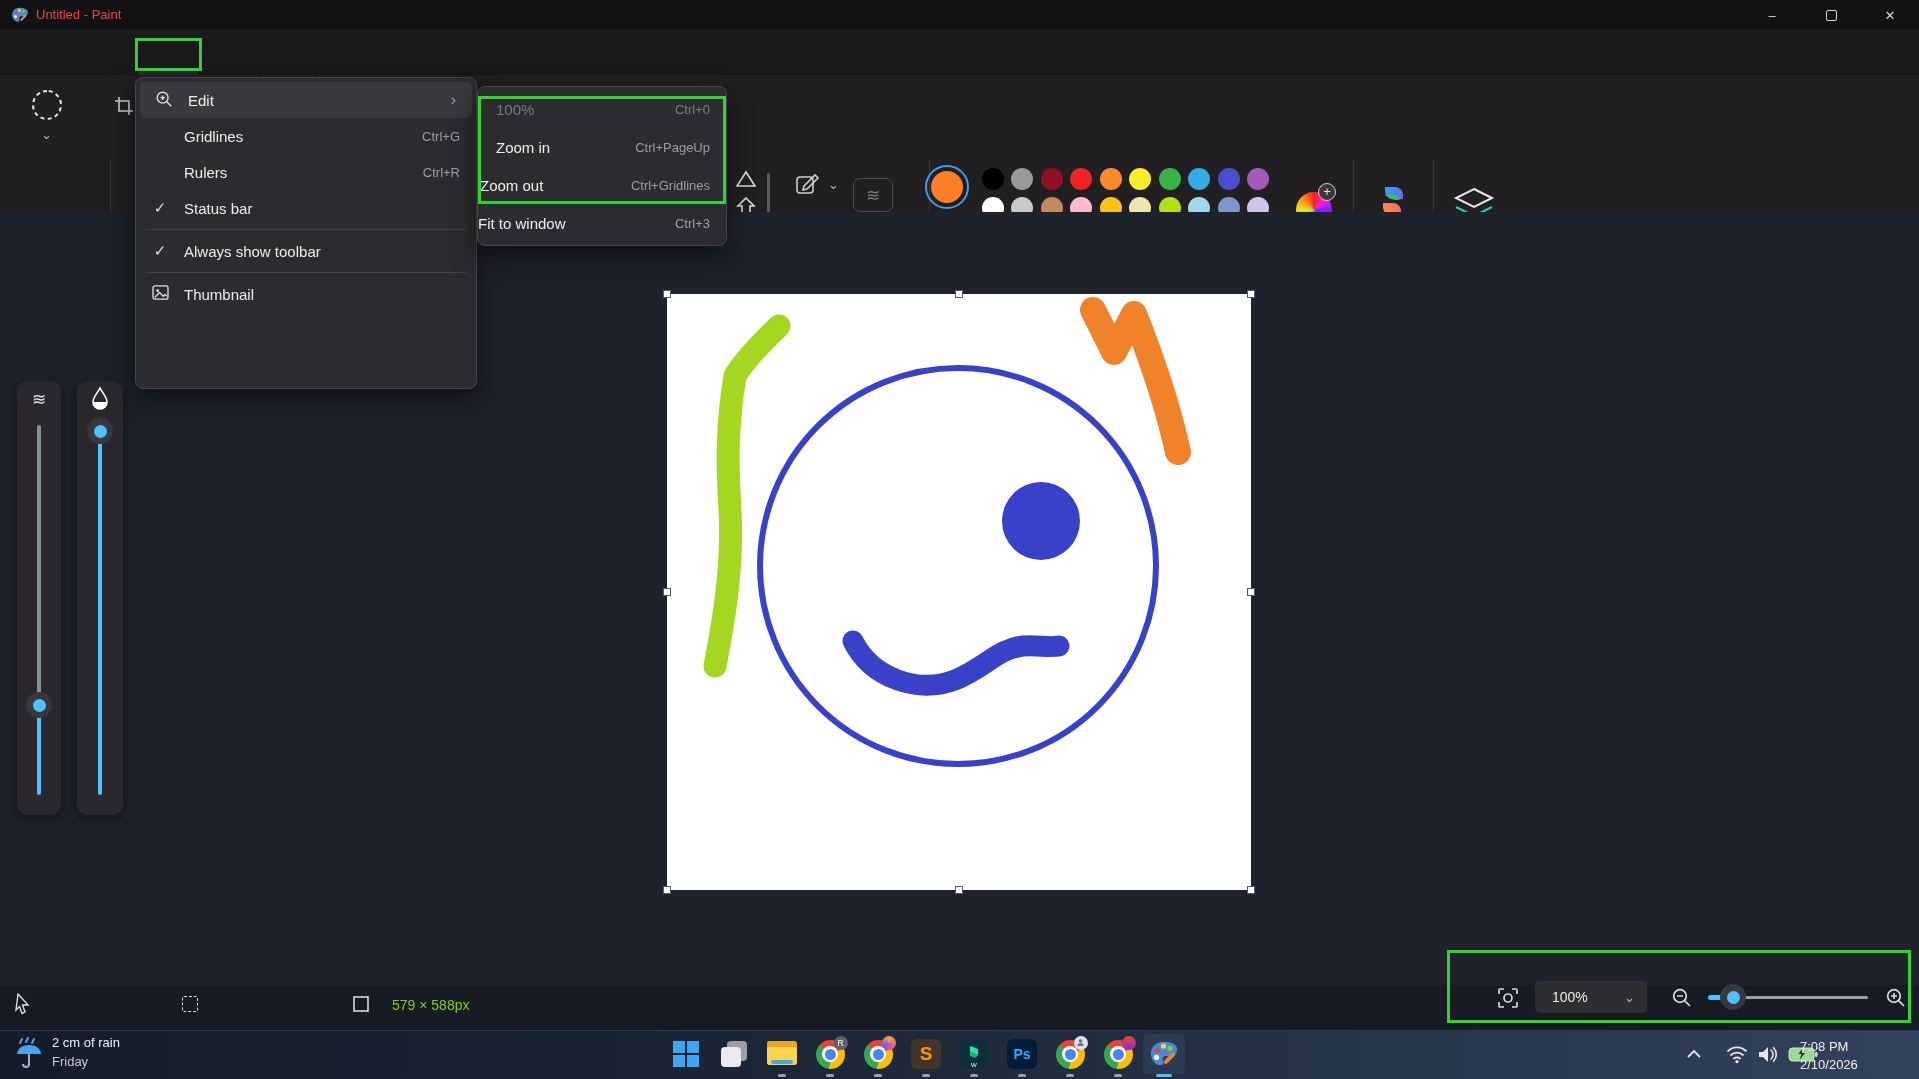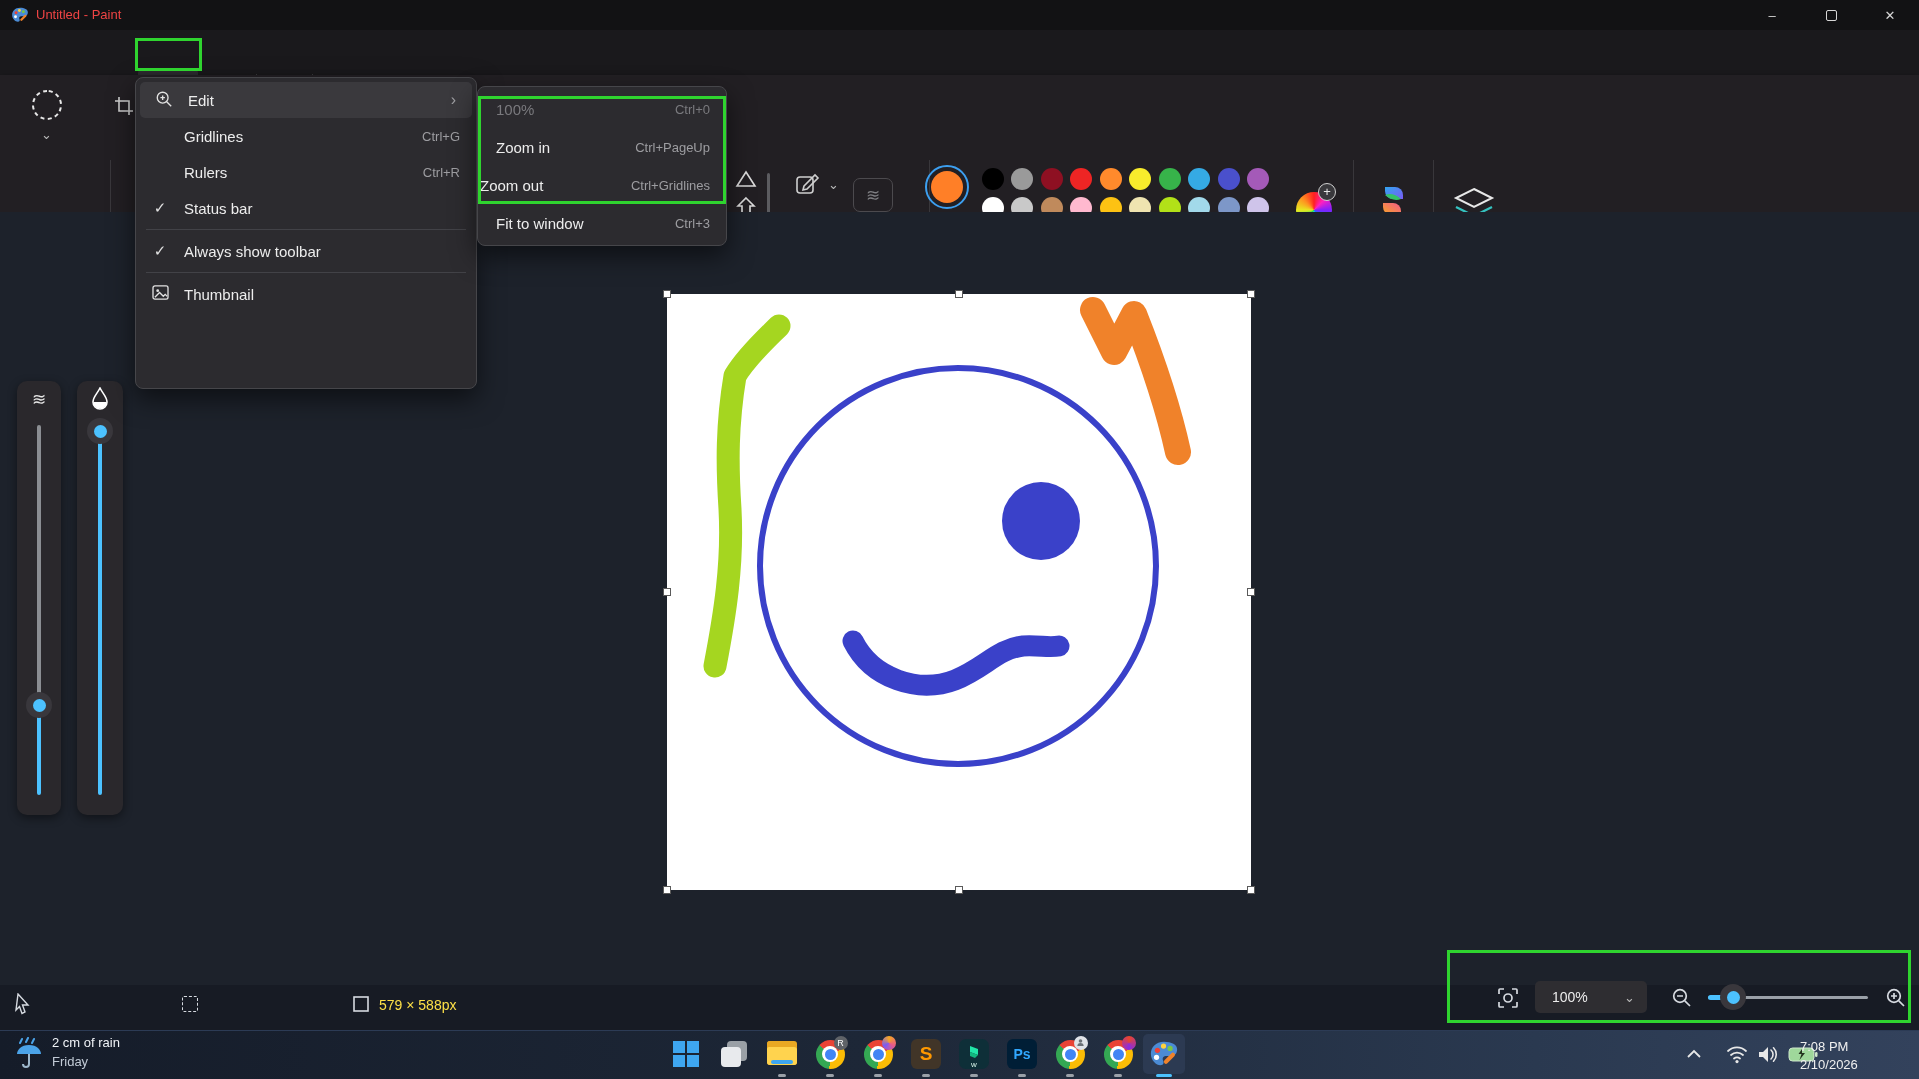--- a/index.html
+++ b/index.html
@@ -342,37 +342,37 @@
     </div>
     <div class="menu-row" style="height:38px">
       <span class="m-label" style="margin-left:18px">Zoom in</span>
       <span class="m-short">Ctrl+PageUp</span>
     </div>
     <div class="menu-row" style="height:38px">
       <span class="m-label" style="margin-left:2px">Zoom out</span>
       <span class="m-short">Ctrl+Gridlines</span>
     </div>
     <div class="menu-row" style="height:38px">
-      <span class="m-label" style="margin-left:18px">Fit to window</span>
+      <span class="m-label" style="">Fit to window</span>
       <span class="m-short">Ctrl+3</span>
     </div>
   </div>
 
   <div class="abs statusbar">
     <svg class="abs" style="left:14px;top:8px" width="18" height="22" viewBox="0 0 18 22">
         <path d="M4 1 L14 12 H8.5 L11 19 L8 20.5 L5.5 13.5 L2 17 Z" fill="none" stroke="#d6dae0" stroke-width="1.4"></path>
       </svg>
 
     <div class="abs" style="left:182px;top:1003px;width:0"></div>
     <div class="abs" style="left:182px;top:11px;width:16px;height:16px;border:1.6px dashed #d6dae0;border-radius:2px"></div>
 
     <svg class="abs" style="left:352px;top:10px" width="18" height="18" viewBox="0 0 18 18">
         <rect x="2" y="2" width="14" height="14" fill="none" stroke="#d6dae0" stroke-width="1.6"></rect>
       </svg>
-    <div class="abs" style="left:379px;top:12px;font-size:14px;color:#fde047">579 × 588px</div>
+    <div class="abs" style="left:392px;top:12px;font-size:14px;color:#84cc16">579 × 588px</div>
   </div>
 
   <svg class="abs" style="left:1496px;top:986px" width="24" height="24" viewBox="0 0 24 24">
     <path d="M3 8 V4 a1 1 0 0 1 1-1 h4 M16 3 h4 a1 1 0 0 1 1 1 v4 M21 16 v4 a1 1 0 0 1-1 1 h-4 M8 21 H4 a1 1 0 0 1-1-1 v-4" fill="none" stroke="#d6dae0" stroke-width="1.7"></path>
     <circle cx="12" cy="12" r="4" fill="none" stroke="#d6dae0" stroke-width="1.7"></circle>
   </svg>
   <div class="abs zoom-dd">
     <span style="margin-left:17px">100%</span>
     <span class="chev" style="margin-left:auto;margin-right:12px">⌄</span>
   </div>

